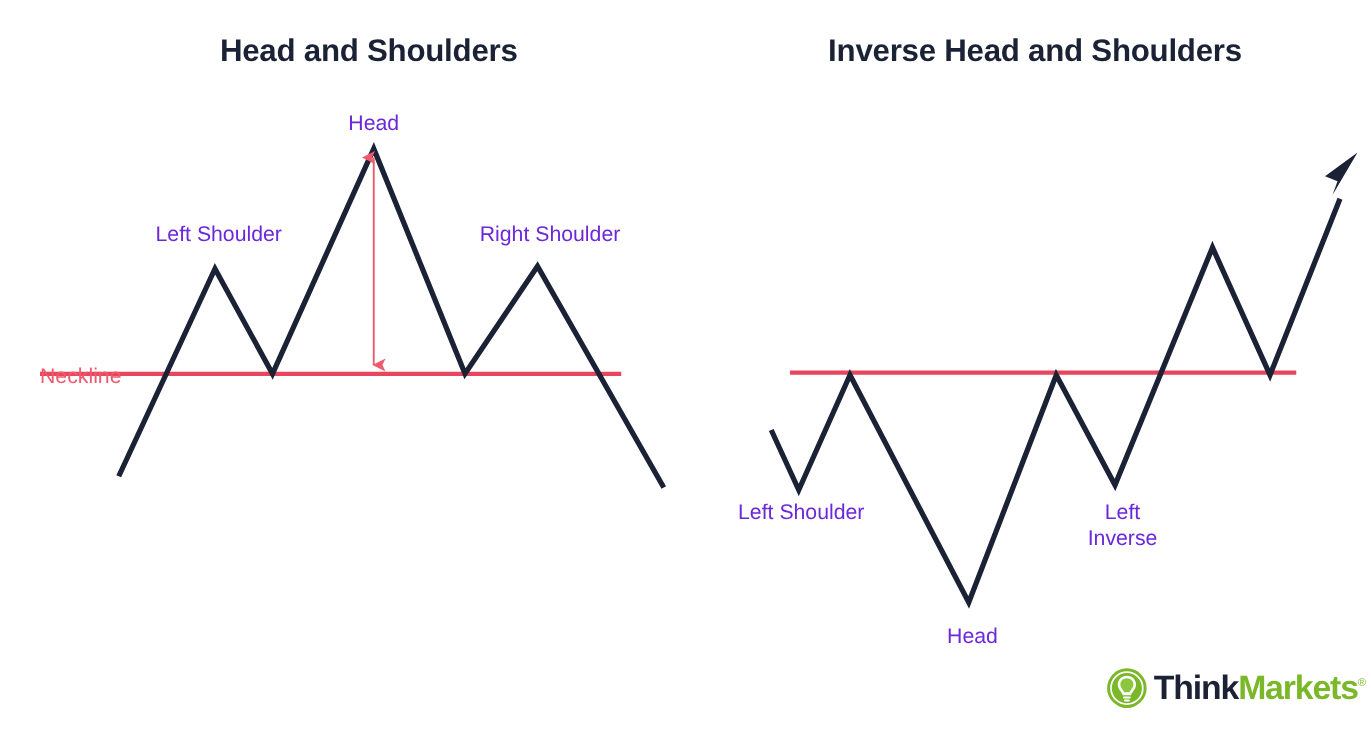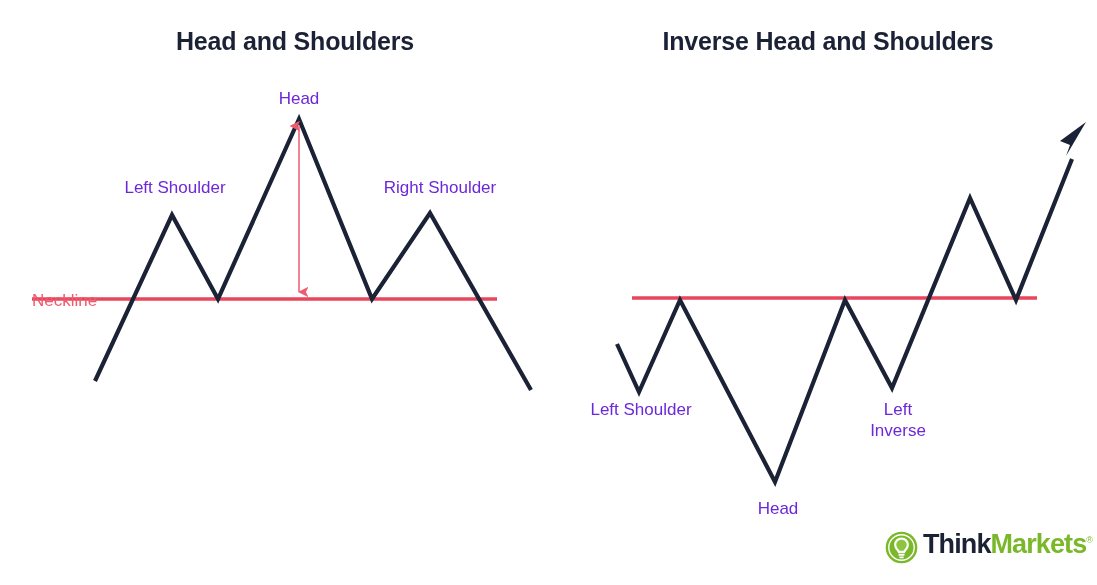--- a/index.html
+++ b/index.html
@@ -53,20 +53,21 @@
   #lbl-left-shoulder-2 { left: 541px; top: 400px; width: 200px; }
   #lbl-head-2          { left: 728px; top: 499px; width: 100px; }
   #lbl-right-shoulder-2{ left: 828px; top: 400px; width: 140px; }
 
   
   .logo {
     position: absolute;
     left: 885px;
     top: 531px;
     display: flex;
+    align-items: center;
     height: 38px;
   }
   .logo-mark { width: 33px; height: 33px; margin-right: 5px; flex: 0 0 auto; }
   .logo-word {
     font-size: 27px;
     font-weight: bold;
     letter-spacing: -0.9px;
     line-height: 1;
     white-space: nowrap;
     position: relative;

